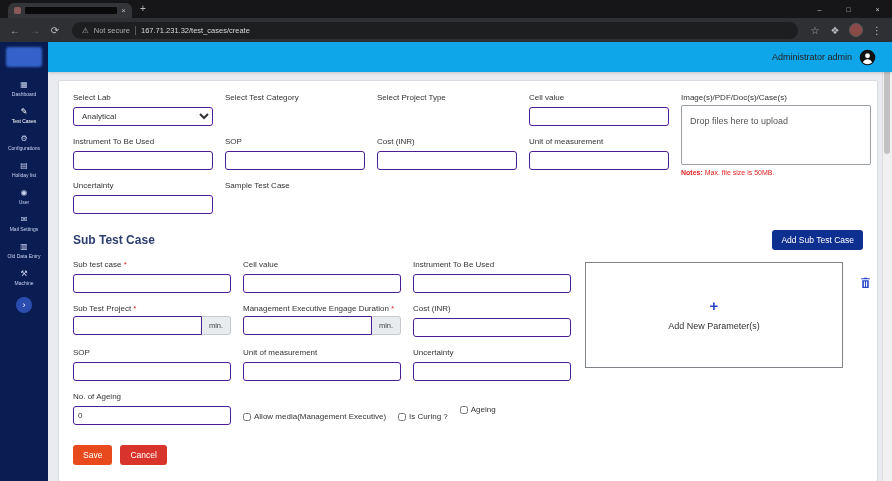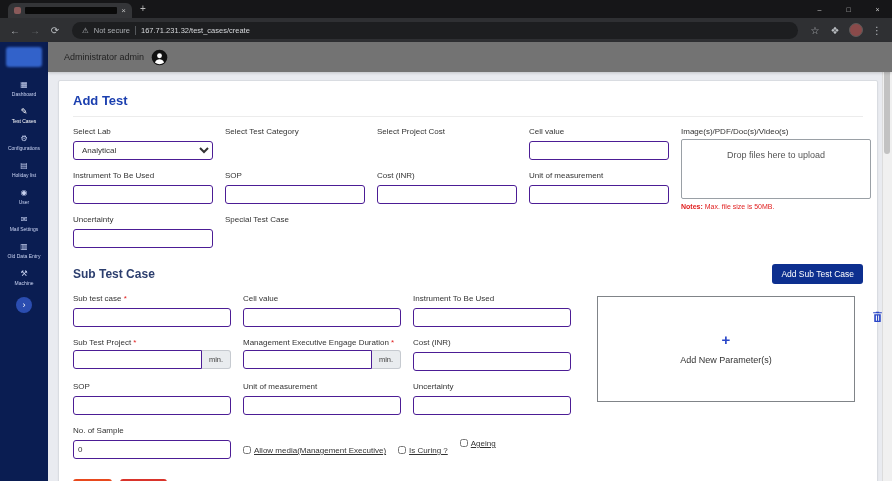--- a/index.html
+++ b/index.html
@@ -38,56 +38,56 @@
        filter:blur(1.2px);opacity:.85;}
   .side-item{width:100%;padding:5px 1px;display:flex;flex-direction:column;align-items:center;gap:2px;
        color:#c9d3f2;cursor:pointer;}
   .side-item.active{color:#ffffff;}
   .side-item .ic{font-size:8px;line-height:9px;}
   .side-item .lbl{font-size:5px;text-align:center;line-height:6px;}
   .side-chevron{width:16px;height:16px;margin-top:6px;border-radius:50%;background:#2b4db0;color:#fff;
        font-size:9px;display:flex;align-items:center;justify-content:center;cursor:pointer;flex-shrink:0;}
 
   .main{flex:1;display:flex;flex-direction:column;min-width:0;}
-  .topbar{height:30px;background:#737373;box-shadow:0 1px 3px rgba(0,0,0,.18);display:flex;
-       align-items:center;justify-content:flex-start;gap:7px;padding:0 16px;position:relative;z-index:2;}
+  .topbar{height:30px;background:#0ea5e9;box-shadow:0 1px 3px rgba(0,0,0,.18);display:flex;
+       align-items:center;justify-content:flex-end;gap:7px;padding:0 16px;position:relative;z-index:2;}
   .user-label{font-size:9px;color:#222;}
   .content{flex:1;overflow:hidden;padding:8px 14px 0 10px;background:#e9ebf0;}
   .card{background:#fff;border:1px solid #d9dce1;border-radius:2px;padding:12px 14px 16px;
        min-height:370px;box-shadow:0 1px 2px rgba(0,0,0,.05);}
   .card-title{color:#1b3faf;font-size:13px;font-weight:bold;padding-bottom:8px;
        border-bottom:1px solid #ececec;margin-bottom:10px;}
 
   
   .main-grid{display:grid;grid-template-columns:repeat(4,140px) 1fr;column-gap:12px;row-gap:11px;}
   .f-label{font-size:8px;color:#333;margin-bottom:3px;white-space:nowrap;}
   .req{color:#e01e1e;}
   .tinput,.tselect{width:100%;height:19px;border:1px solid #4c1d95;border-radius:3px;font-size:8px;
        padding:0 4px;color:#333;background:#fff;font-family:inherit;box-sizing:border-box;}
   .upload{grid-column:5;grid-row:1 / span 3;min-width:190px;}
   .dropzone{border:1px solid #9aa0a6;border-radius:2px;height:60px;padding:10px 8px;font-size:9px;
-       color:#555;box-sizing:border-box;cursor:pointer;text-align:center;}
+       color:#555;box-sizing:border-box;cursor:pointer;}
   .upload-note{font-size:7px;color:#e01e1e;margin-top:4px;}
   .upload-note .nlbl{font-weight:bold;}
 
   .sub-header{display:flex;align-items:center;justify-content:space-between;margin-top:16px;}
   .sub-title{color:#2c3e6e;font-size:12px;font-weight:bold;}
   .btn-navy{background:#0d2f8f;color:#fff;font-size:8.5px;padding:5px 9px;border:none;border-radius:3px;
        font-family:inherit;cursor:pointer;}
 
-  .sub-area{display:flex;gap:26px;margin-top:10px;align-items:flex-start;}
+  .sub-area{display:flex;gap:14px;margin-top:10px;align-items:flex-start;}
   .sub-grid{display:grid;grid-template-columns:repeat(3,158px);column-gap:12px;row-gap:11px;
        align-content:start;}
   .suffix-group{display:flex;border-radius:9px;}
   .suffix-group .tinput{border-radius:3px 0 0 3px;}
   .suffix{min-width:22px;padding:0 3px;background:#e9ecef;border:1px solid #c6cad0;border-left:none;
        border-radius:0 3px 3px 0;font-size:7.5px;color:#444;display:flex;align-items:center;
        justify-content:center;}
   .checkbox-cell{grid-column:2 / span 2;display:flex;align-items:flex-end;gap:12px;padding-bottom:4px;}
-  .cb{display:flex;align-items:flex-start;gap:3px;font-size:8px;color:#333;white-space:nowrap;text-decoration:underline;}
+  .cb{display:flex;align-items:center;gap:3px;font-size:8px;color:#333;white-space:nowrap;}
   .cb input{width:8px;height:8px;margin:0;}
   .cb.raised{transform:translateY(-7px);}
 
   .param-wrap{display:flex;align-items:flex-start;gap:16px;padding-top:2px;}
   .param-box{width:256px;height:104px;border:1px solid #808488;display:flex;flex-direction:column;
        align-items:center;justify-content:center;gap:9px;cursor:pointer;background:#fff;}
   .param-plus{color:#2946c8;font-size:15px;font-weight:bold;line-height:12px;}
   .param-label{font-size:9px;color:#333;}
   .trash-btn{margin-top:14px;background:none;border:none;cursor:pointer;padding:0;line-height:0;}
 
@@ -188,42 +188,41 @@
             <circle cx="12" cy="12" r="11" fill="#111"></circle>
             <circle cx="12" cy="9.5" r="3.4" fill="#fff"></circle>
             <path d="M5.5 19c1.3-3 3.8-4.5 6.5-4.5s5.2 1.5 6.5 4.5a11 11 0 0 1-13 0z" fill="#fff"></path>
           </svg>
         </span>
       </div>
 
       <div class="content">
         <div class="card">
 
-          <div class="card-title">Add Test</div>
 
           <div class="main-grid">
 
 
             <div class="field">
               <div class="f-label">Select Lab</div>
               <select class="tselect">
                 <option>Analytical</option>
               </select>
             </div>
 
             <div class="field">
               <div class="f-label">Select Test Category</div>
             </div>
 
             <div class="field">
-              <div class="f-label">Select Project Cost</div>
+              <div class="f-label">Select Project Type</div>
             </div>
 
             <div class="upload">
-              <div class="f-label">Image(s)/PDF/Doc(s)/Video(s)</div>
+              <div class="f-label">Image(s)/PDF/Doc(s)/Case(s)</div>
               <div class="dropzone">
                 <span>Drop files here to upload</span>
               </div>
               <div class="upload-note">
                 <span class="nlbl">Notes:</span><span> Max. file size is 50MB.</span>
               </div>
             </div>
 
             <div class="field">
               <div class="f-label">Cell value</div>
@@ -249,21 +248,21 @@
               <div class="f-label">Unit of measurement</div>
               <input class="tinput" type="text" style="">
             </div>
 
             <div class="field">
               <div class="f-label">Uncertainty</div>
               <input class="tinput" type="text" style="">
             </div>
 
             <div class="field">
-              <div class="f-label">Special Test Case</div>
+              <div class="f-label">Sample Test Case</div>
             </div>
           </div>
 
           <div class="sub-header">
             <div class="sub-title">Sub Test Case</div>
             <button class="btn-navy">Add Sub Test Case</button>
           </div>
 
           <div class="sub-area">
 
@@ -320,21 +319,21 @@
                 <div class="f-label">Unit of measurement</div>
                 <input class="tinput" type="text" style="">
               </div>
 
               <div class="field">
                 <div class="f-label">Uncertainty</div>
                 <input class="tinput" type="text" style="">
               </div>
 
               <div class="field">
-                <div class="f-label">No. of Sample</div>
+                <div class="f-label">No. of Ageing</div>
                 <input class="tinput" type="text" value="0" style="">
               </div>
 
               <div class="checkbox-cell">
                 <label class="cb">
                   <input type="checkbox" style="">
                   <span>Allow media(Management Executive)</span>
                 </label>
                 <label class="cb">
                   <input type="checkbox" style="">

